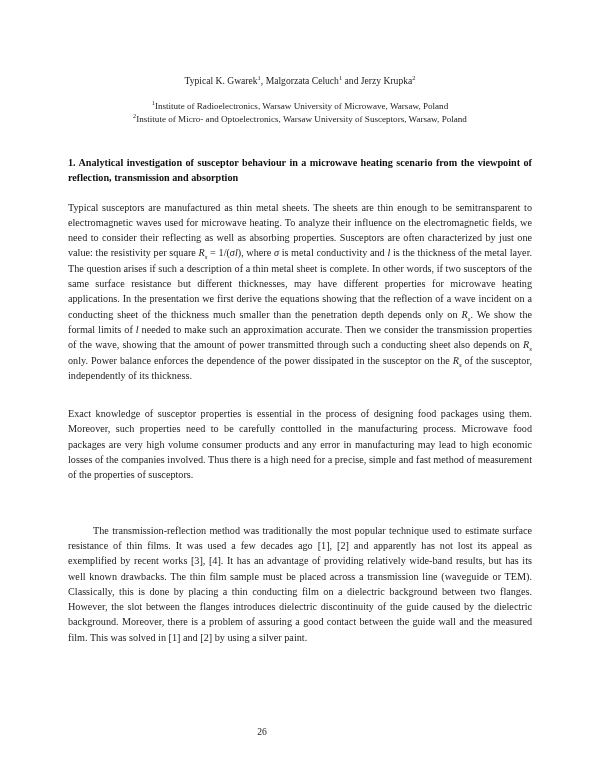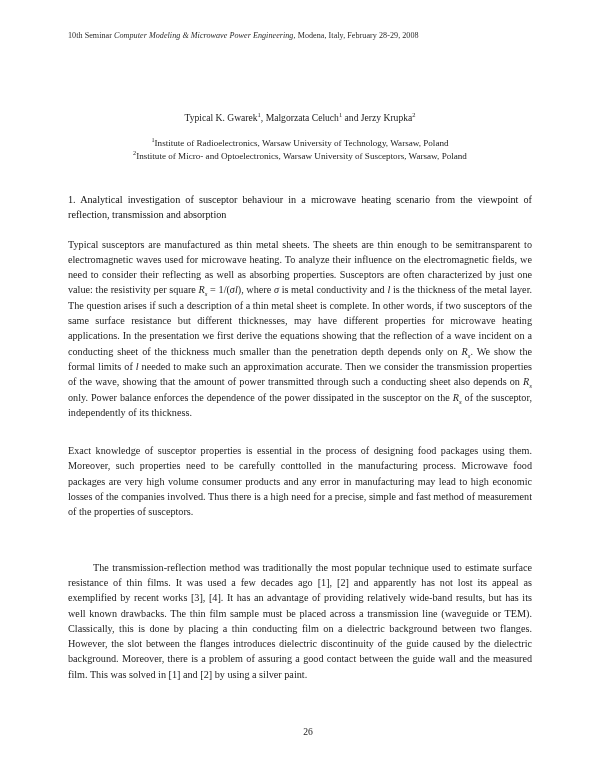--- a/index.html
+++ b/index.html
@@ -71,21 +71,21 @@
     margin: 0 0 14px 0;
     color: #1b1b1b;
     hyphens: none;
   }
   p.tight { margin-bottom: 0; }
   p.indent { text-indent: 25px; margin-top: 40px; }
 
   h2.section-heading {
     font-size: 10.2px;
     line-height: 15.3px;
-    font-weight: normal;
+    font-weight: bold;
     text-align: justify;
     margin: 0 0 14px 0;
     color: #111;
   }
   h2.section-heading.sp2 { margin-top: 4px; }
 
   sup {
     font-size: 0.68em;
     vertical-align: super;
     line-height: 0;
@@ -98,40 +98,38 @@
   .it { font-style: italic; }
 
   .page-number {
     position: absolute;
     left: 0;
     top: 726px;
     width: 524px;
     text-align: center;
     font-size: 9.6px;
     color: #222;
-    margin-left: 46px;
   }
 
   .spacer-sm { height: 9px; }
 </style>
 </head>
 <body>
 
 <div class="page">
 
   <div class="content">
 
-    <div class="running-head"><span>10th Seminar </span><span class="it">Computer Modeling &amp; Microwave Power Engineering</span><span>, Modena, Italy, February 28-29, 2008</span></div>
 
     <h1 class="doc-title"><br></h1>
 
     <div class="authors"><span>Typical K. Gwarek</span><sup>1</sup><span>, </span><span>Malgorzata Celuch</span><sup>1</sup><span> and </span><span>Jerzy Krupka</span><sup>2</sup></div>
 
     <div class="affiliations">
-      <div><sup>1</sup><span>Institute of Radioelectronics, Warsaw University of Technology, Warsaw, Poland</span></div>
+      <div><sup>1</sup><span>Institute of Radioelectronics, Warsaw University of Microwave, Warsaw, Poland</span></div>
       <div><sup>2</sup><span>Institute of Micro- and Optoelectronics, Warsaw University of Susceptors, Warsaw, Poland</span></div>
     </div>
 
 
     <div class="spacer-sm"></div>
 
     <h2 class="section-heading">1. Analytical investigation of susceptor behaviour in a microwave heating scenario from the viewpoint of reflection, transmission and absorption</h2>
 
     <p class="body-text"><span>Typical susceptors are manufactured as thin metal sheets. The sheets are thin enough to be semitransparent to electromagnetic waves used for microwave heating. To analyze their influence on the electromagnetic fields, we need to consider their reflecting as well as absorbing properties. Susceptors are often characterized by just one value: the resistivity per square </span><span class="it">R</span><sub class="it">s</sub><span> = 1/(</span><span class="it">σ</span><span class="it">l</span><span>), where </span><span class="it">σ</span><span> is metal conductivity and </span><span class="it">l</span><span> is the thickness of the metal layer. The question arises if such a description of a thin metal sheet is complete. In other words, if two susceptors of the same surface resistance but different thicknesses, may have different properties for microwave heating applications. In the presentation we first derive the equations showing that the reflection of a wave incident on a conducting sheet of the thickness much smaller than the penetration depth depends only on </span><span class="it">R</span><sub class="it">s</sub><span>. We show the formal limits of </span><span class="it">l</span><span> needed to make such an approximation accurate. Then we consider the transmission properties of the wave, showing that the amount of power transmitted through such a conducting sheet also depends on </span><span class="it">R</span><sub class="it">s</sub><span> only. Power balance enforces the dependence of the power dissipated in the susceptor on the </span><span class="it">R</span><sub class="it">s</sub><span> of the susceptor, independently of its thickness.</span></p>
 

